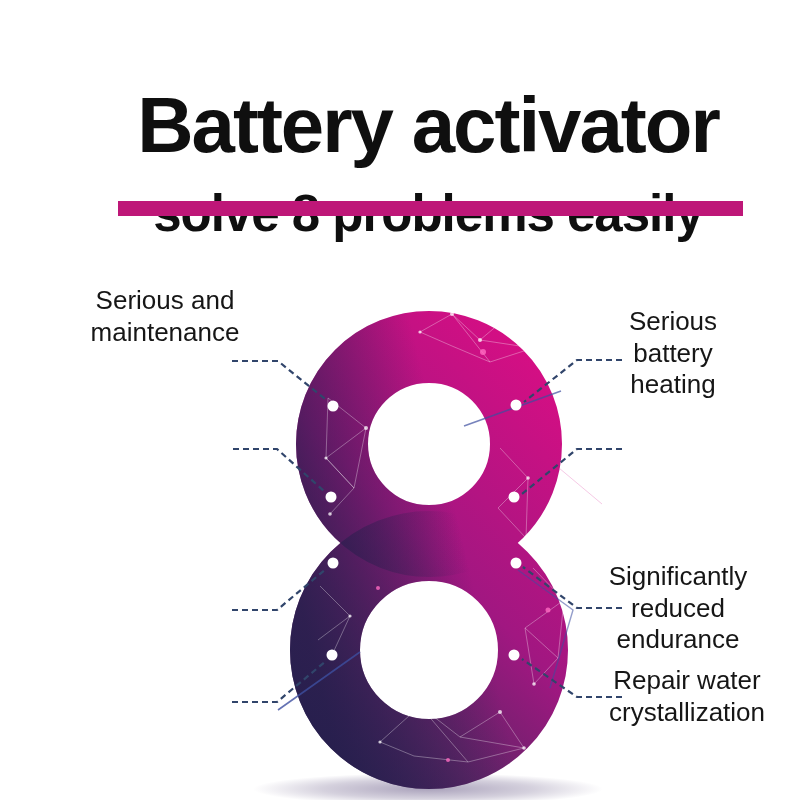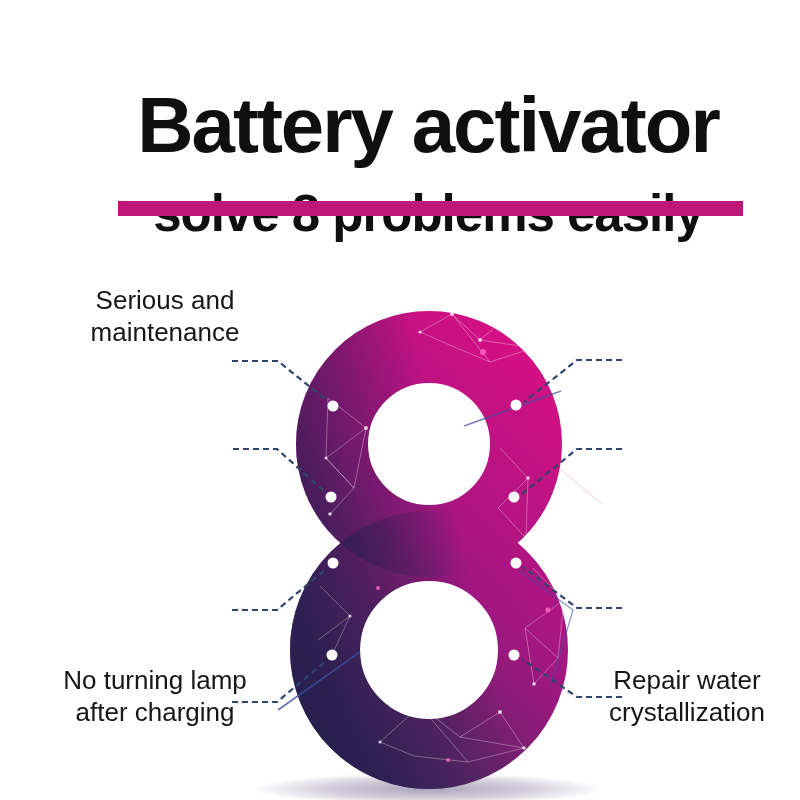--- a/index.html
+++ b/index.html
@@ -119,18 +119,20 @@
         <circle cx="486" cy="497" r="5.5"></circle>
       <circle cx="305" cy="563" r="5.5"></circle>
         <circle cx="304" cy="655" r="5.5"></circle>
       <circle cx="488" cy="563" r="5.5"></circle>
         <circle cx="486" cy="655" r="5.5"></circle>
     </g>
   </svg>
 
   <div class="callout" style="left:137px;top:317px">Serious and
 maintenance</div>
-  <div class="callout" style="left:127px;top:697px">No turning lamp
-after charging</div>
+  <div class="callout" style="left:645px;top:354px">Serious battery
+heating</div>
+  <div class="callout" style="left:650px;top:609px">Significantly
+reduced endurance</div>
   <div class="callout" style="left:659px;top:697px">Repair water
 crystallization</div>
 
 </div>
 
 </body></html>

